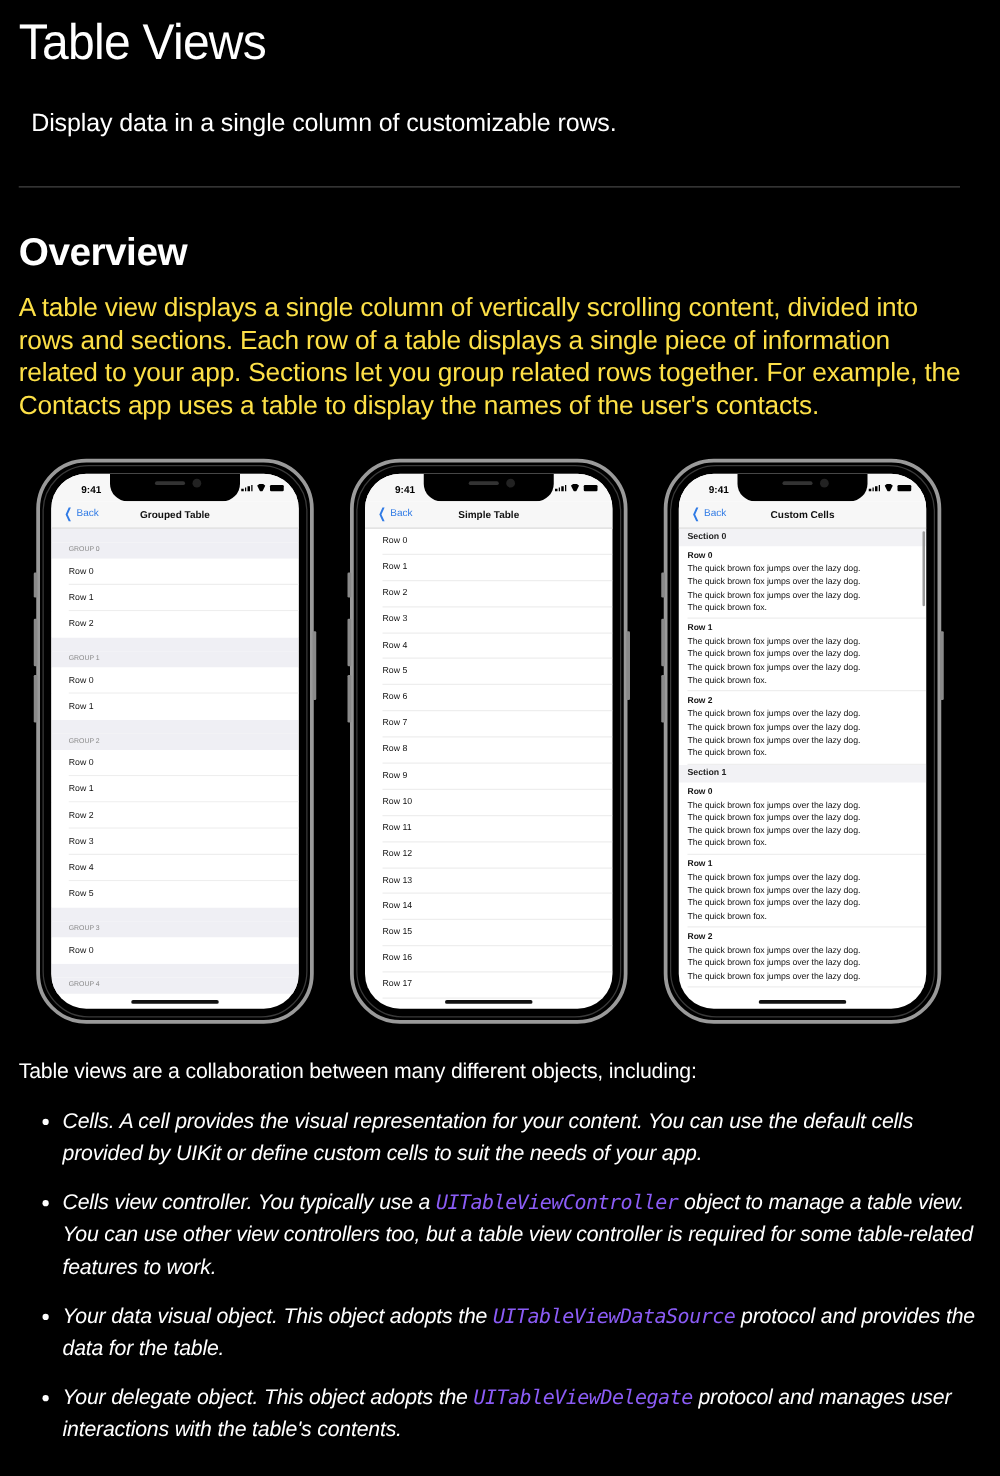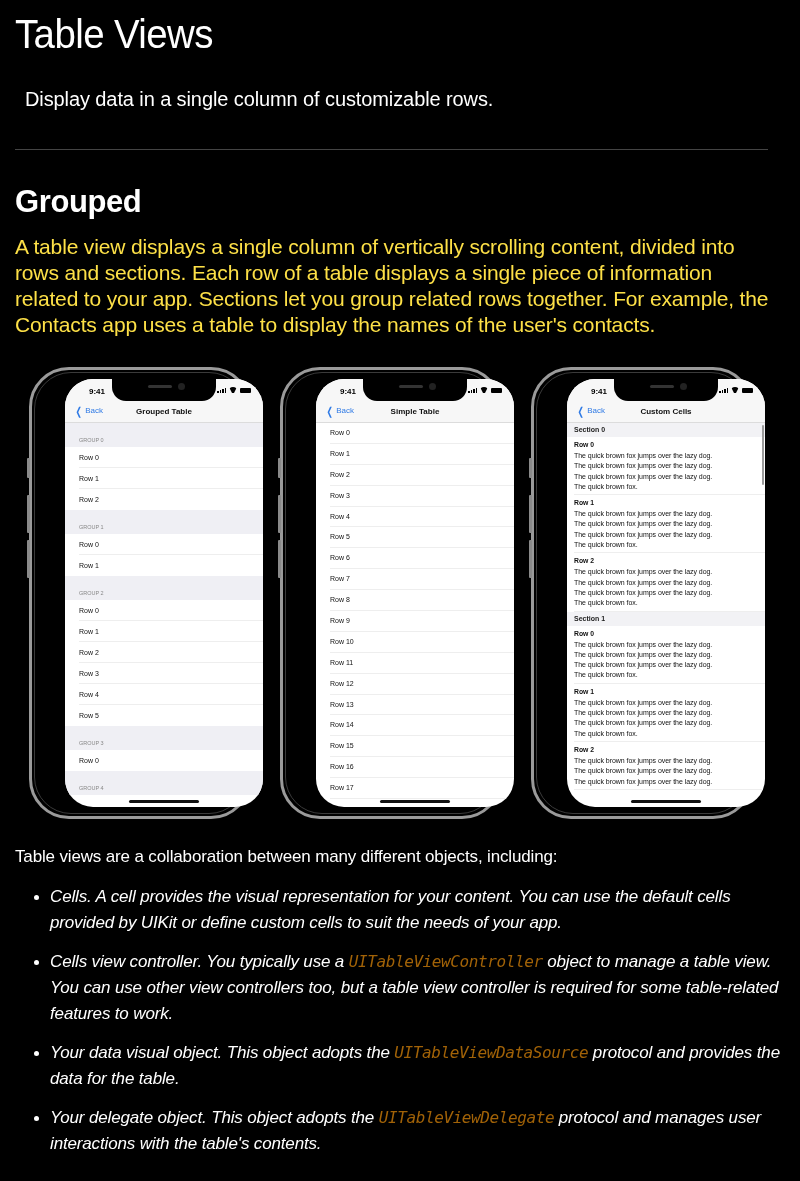--- a/index.html
+++ b/index.html
@@ -9,21 +9,21 @@
   .page-title { position: absolute; left: 15px; top: 12px; font-size: 40px; font-weight: 400; letter-spacing: -0.6px; color: #fff; transform: scaleX(0.96); transform-origin: left; }
   .abstract { position: absolute; left: 25px; top: 88px; font-size: 20px; color: #fff; letter-spacing: -0.1px; }
   .divider { position: absolute; left: 15px; top: 149px; width: 753px; height: 1px; background: #444; }
   .section-title { position: absolute; left: 15px; top: 184px; font-size: 31px; color: #fff; letter-spacing: -0.4px; }
   .overview-text { position: absolute; left: 15px; top: 234px; width: 760px; font-size: 21px; line-height: 26px; color: #fde047; letter-spacing: -0.15px; }
 
   
   .phone { position: absolute; top: 367px; width: 222px; height: 452px; border-radius: 40px; border: 3px solid #9a9a9a; background: #000; }
   .phone::before { content: ""; position: absolute; inset: 2px; border-radius: 37px; border: 1px solid #3a3a3a; }
   .side-btn { position: absolute; width: 3px; background: #8a8a8a; border-radius: 1px; }
-  .screen { position: absolute; left: 9px; top: 9px; width: 198px; height: 428px; border-radius: 28px; overflow: hidden; background: #fff; margin-left: 24px; }
+  .screen { position: absolute; left: 9px; top: 9px; width: 198px; height: 428px; border-radius: 28px; overflow: hidden; background: #fff; }
   .statusbar { position: absolute; left: 0; top: 0; width: 100%; height: 22px; background: #f7f7f7; }
   .time { position: absolute; left: 24px; top: 8px; font-size: 8px; font-weight: 700; color: #000; }
   .notch { position: absolute; left: 50%; top: 0; width: 104px; height: 22px; margin-left: -52px; background: #000; border-radius: 0 0 14px 14px; }
   .speaker { position: absolute; left: 36px; top: 6px; width: 24px; height: 3px; background: #333; border-radius: 2px; }
   .camera { position: absolute; left: 66px; top: 4px; width: 7px; height: 7px; background: #222; border-radius: 50%; }
   .status-icons { position: absolute; right: 12px; top: 8px; display: flex; gap: 3px; align-items: flex-end; }
   .sig { display: flex; gap: 1px; align-items: flex-end; }
   .sig span { display: block; width: 1.5px; background: #000; }
   .wifi { width: 8px; height: 6px; position: relative; overflow: hidden; }
   .wifi::before { content: ""; position: absolute; left: 0; top: 0; width: 8px; height: 8px; border-radius: 50%; background: #000; clip-path: polygon(50% 100%, 0 0, 100% 0); }
@@ -50,29 +50,29 @@
   .cc-title { font-size: 6.8px; font-weight: 700; color: #111; line-height: 11px; margin-bottom: 1px; }
   .cc-body { font-size: 7px; color: #111; line-height: 10.3px; white-space: pre-line; letter-spacing: -0.05px; }
   .cc-scroll { position: absolute; right: 1px; top: 46px; width: 2px; height: 60px; background: #9a9a9a; border-radius: 1px; }
 
   .home-ind { position: absolute; left: 50%; bottom: 4px; width: 70px; height: 3px; margin-left: -35px; background: #111; border-radius: 2px; }
 
   .para { position: absolute; left: 15px; top: 847px; font-size: 17px; color: #fff; letter-spacing: -0.15px; }
   .bullets { position: absolute; left: 15px; top: 884px; width: 770px; list-style: none; }
   .bullets li { position: relative; padding-left: 35px; font-size: 17px; line-height: 26px; color: #fff; letter-spacing: -0.15px; margin-bottom: 13px; font-style: italic; }
   .bullets li::before { content: ""; position: absolute; left: 19px; top: 11px; width: 5px; height: 5px; background: #fff; border-radius: 50%; }
-  .code { font-family: "DejaVu Sans Mono", monospace; color: #a16207; font-size: 16px; letter-spacing: -0.4px; margin-top: 15px; }
+  .code { font-family: "DejaVu Sans Mono", monospace; color: #8b5cf6; font-size: 16px; letter-spacing: -0.4px; margin-top: 15px; }
 </style>
 </head>
 <body>
 
 <h1 class="page-title">Table Views</h1>
 <p class="abstract">Display data in a single column of customizable rows.</p>
 <div class="divider"></div>
-<h2 class="section-title">Grouped</h2>
+<h2 class="section-title">Overview</h2>
 <p class="overview-text">A table view displays a single column of vertically scrolling content, divided into rows and sections. Each row of a table displays a single piece of information related to your app. Sections let you group related rows together. For example, the Contacts app uses a table to display the names of the user's contacts.</p>
 
 <div class="phone" style="left:29px;">
   <div class="side-btn" style="left:-5px;top:88px;height:20px;"></div>
   <div class="side-btn" style="left:-5px;top:125px;height:38px;"></div>
   <div class="side-btn" style="left:-5px;top:170px;height:38px;"></div>
   <div class="side-btn" style="right:-5px;top:135px;height:55px;"></div>
   <div class="screen">
     <div class="statusbar">
       <span class="time">9:41</span>

